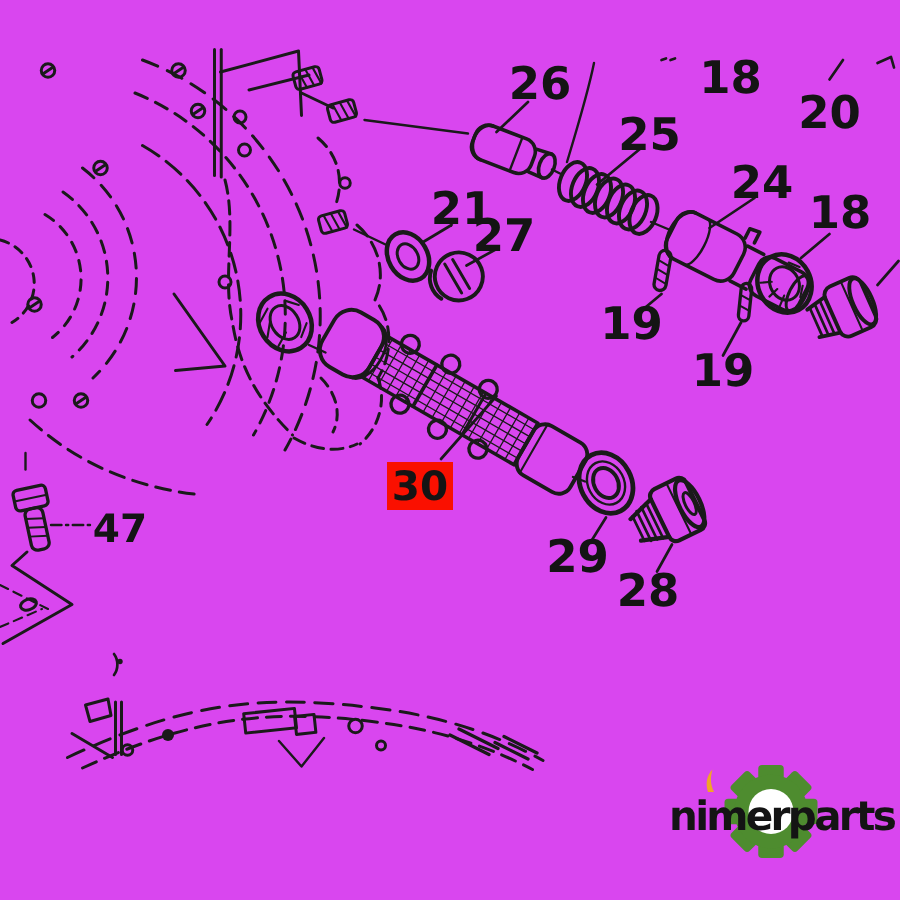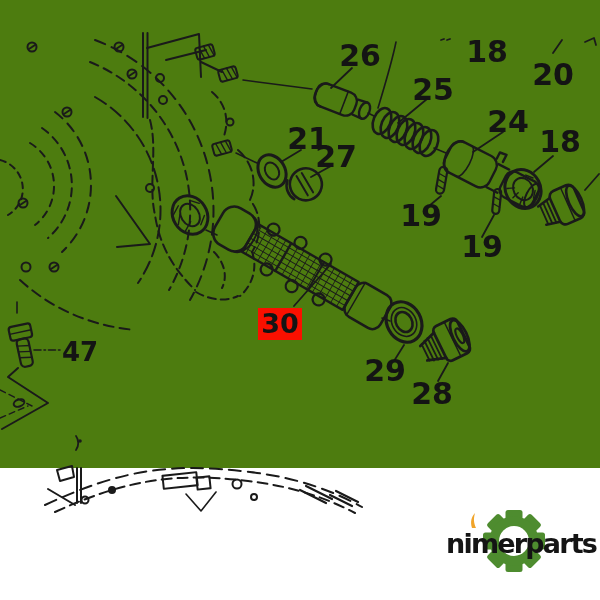--- a/index.html
+++ b/index.html
@@ -1,16 +1,16 @@
 <!DOCTYPE html>
 <html><head>
 <meta charset="utf-8">
 <style>
   html,body{margin:0;padding:0;background:#ffffff;width:600px;height:600px;overflow:hidden;}
-  .canvas{position:relative;width:600px;height:468px;background:#4d7c0f;font-family:"DejaVu Sans","Liberation Sans",sans-serif;}
+  .canvas{position:relative;width:600px;height:600px;background:#d946ef;font-family:"DejaVu Sans","Liberation Sans",sans-serif;}
   svg{display:block;}
   svg text{font-family:"DejaVu Sans","Liberation Sans",sans-serif;font-weight:bold;fill:#141414;}
   .callout{font-size:30px;}
   .callout-sm{font-size:26px;}
   .brand-text{font-size:27px;letter-spacing:-1.8px;}
 </style>
 </head>
 <body>
 
 <div class="canvas">

